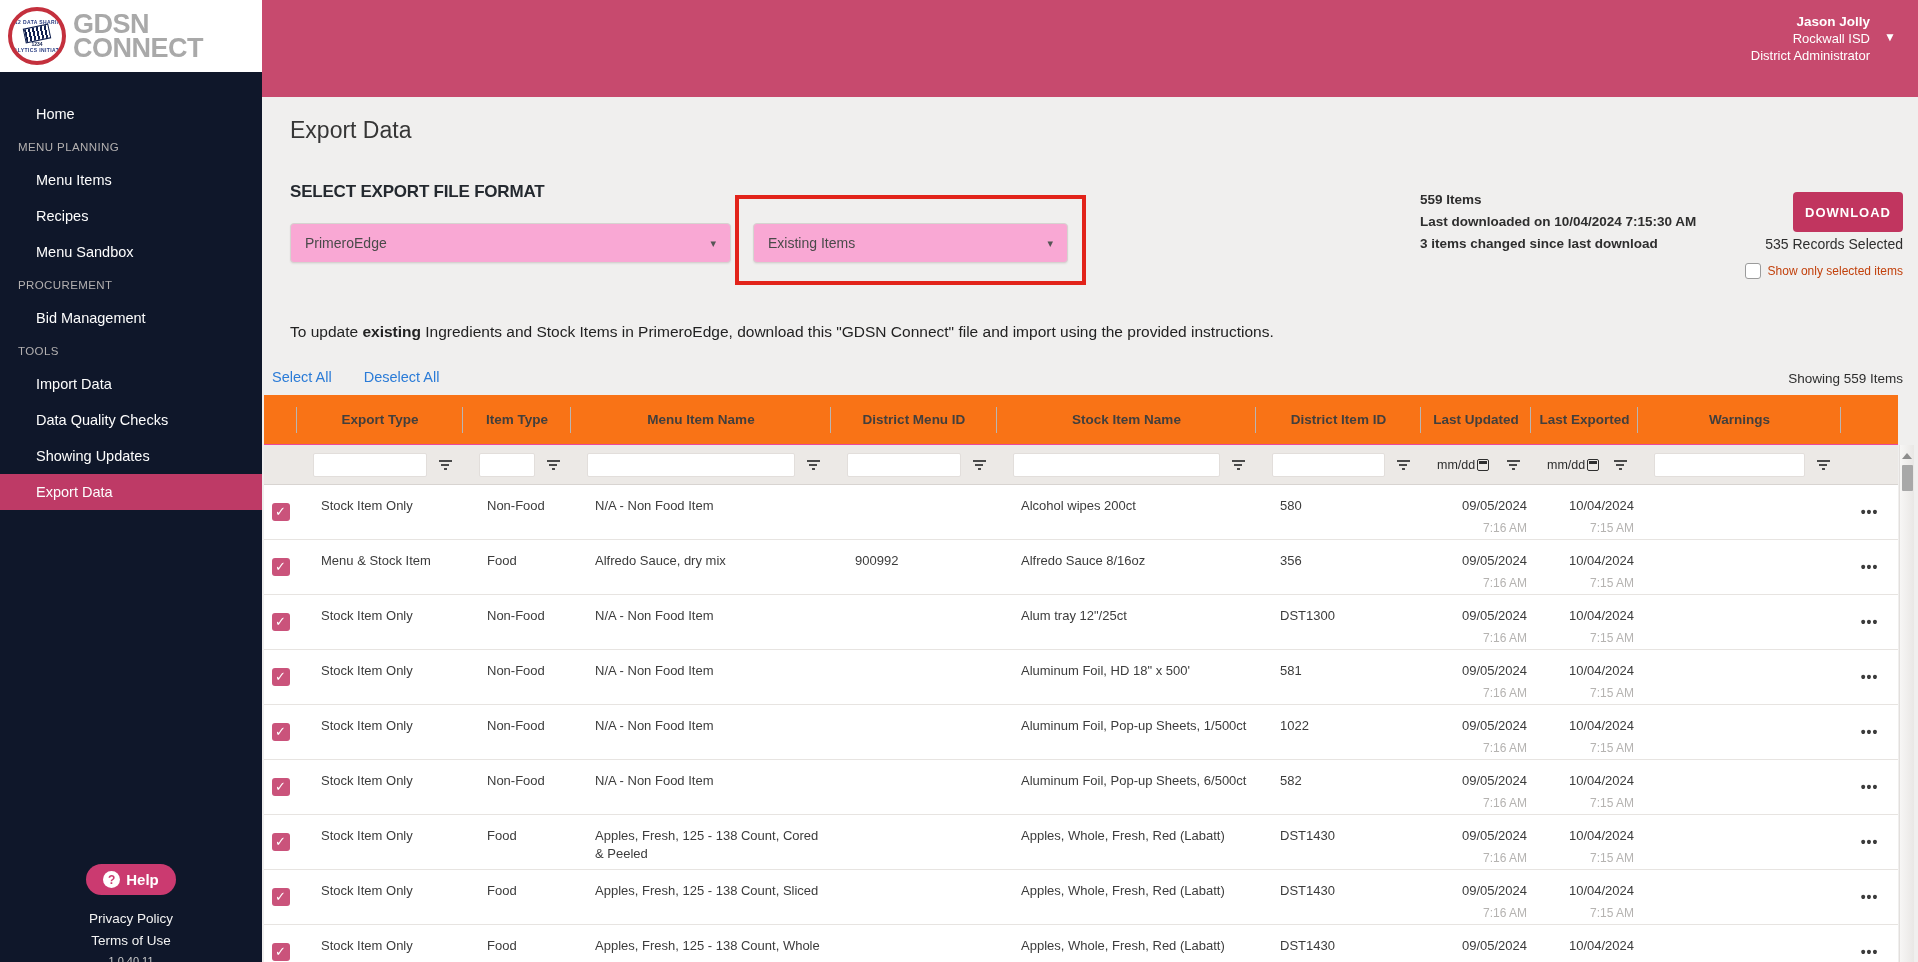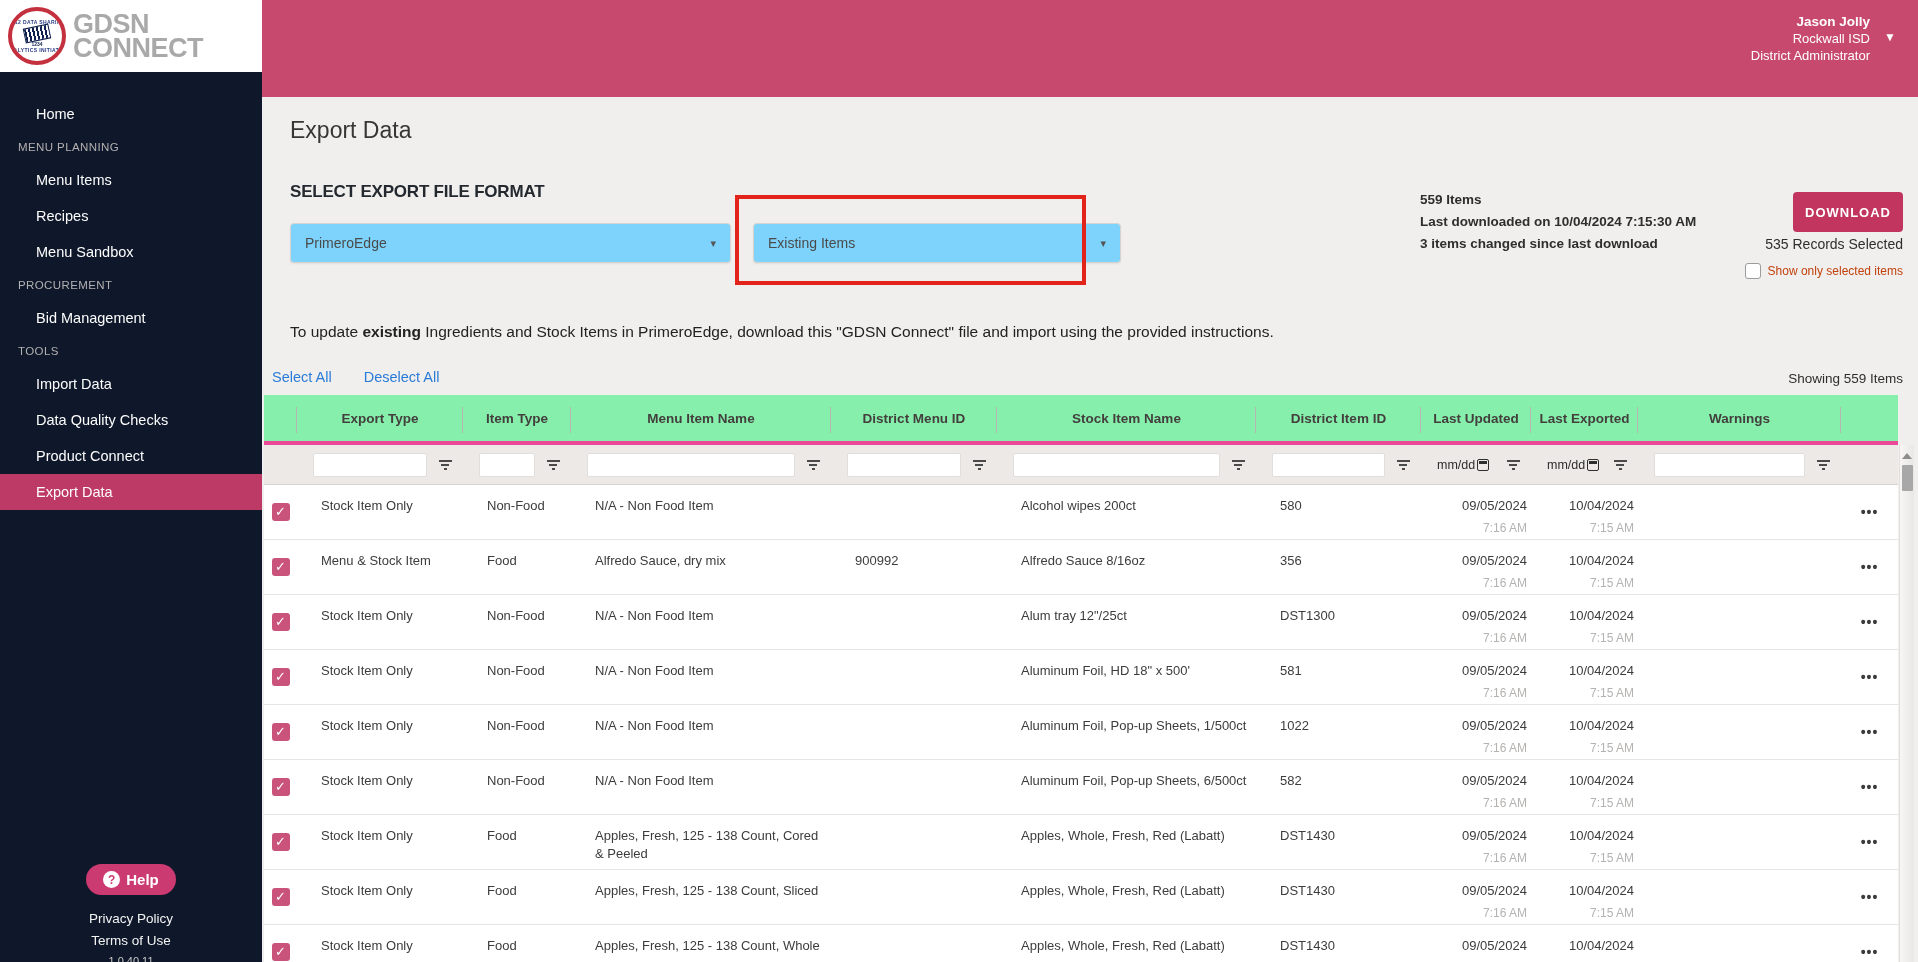--- a/index.html
+++ b/index.html
@@ -28,39 +28,39 @@
   .topbar { position:absolute; left:262px; top:0; right:0; height:97px; background:#c74a6e; color:#fff; z-index:4; }
   .userblock { position:absolute; top:13px; right:48px; text-align:right; line-height:17px; }
   .user-name { font-weight:bold; font-size:13.5px; }
   .user-org, .user-role { font-size:13px; }
   .user-caret { position:absolute; top:30px; right:22px; font-size:12px; color:#fff; cursor:pointer; }
 
   
   .content { position:absolute; left:262px; top:97px; right:0; bottom:0; }
   .page-title { position:absolute; left:28px; top:20px; font-size:23px; font-weight:500; color:#363636; }
   .fmt-heading { position:absolute; left:28px; top:85px; font-size:17px; font-weight:bold; color:#24292f; letter-spacing:-.2px; }
-  .select-box { position:absolute; height:40px; background:#7dd3fc; border:1px solid #d6d3d0; border-radius:4px; box-shadow:0 1px 2px rgba(0,0,0,.07); display:flex; align-items:center; padding:0 14px; font-size:14px; color:#4a4a4a; cursor:pointer; }
+  .select-box { position:absolute; height:40px; background:#f9a8d4; border:1px solid #d6d3d0; border-radius:4px; box-shadow:0 1px 2px rgba(0,0,0,.07); display:flex; align-items:center; padding:0 14px; font-size:14px; color:#4a4a4a; cursor:pointer; }
   .select-box .caret { margin-left:auto; font-size:11px; color:#555; }
   .sel-format { left:28px; top:126px; width:441px; }
-  .sel-items  { left:491px; top:126px; width:368px;gap:36px; }
+  .sel-items  { left:491px; top:126px; width:315px;gap:36px; }
   .red-annotation { position:absolute; left:473px; top:98px; width:351px; height:90px; border:4px solid #e2231a; z-index:9; pointer-events:none; }
   .stats { position:absolute; left:1158px; top:92px; font-size:13.5px; color:#2e2e2e; line-height:22px;font-weight:bold; }
   .download-btn { position:absolute; left:1531px; top:95px; width:110px; height:40px; background:#c1355f; color:#fff; border:none; border-radius:4px; font-size:13px; font-weight:bold; letter-spacing:1px; cursor:pointer; font-family:"Liberation Sans",sans-serif; }
   .records-selected { position:absolute; right:15px; top:139px; font-size:14px; color:#2e2e2e; }
   .show-selected { position:absolute; right:15px; top:166px; display:flex; align-items:center; gap:7px; font-size:12px; color:#c2410c; cursor:pointer; }
   .cbx-empty { width:16px; height:16px; border:1px solid #9b9b9b; border-radius:3px; background:#fff; }
   .description { position:absolute; left:28px; top:226px; font-size:15.5px; color:#222; }
   .link-row { position:absolute; left:10px; top:272px; font-size:14.5px; }
   .blue-link { color:#2a7bd7; margin-right:28px; cursor:pointer; }
   .showing { position:absolute; right:15px; top:274px; font-size:13.5px; color:#2e2e2e;text-align:center; }
 
   
   .tbl { position:absolute; left:2px; top:298px; width:1634px; }
   .trow { display:grid; grid-template-columns:33px 166px 108px 260px 166px 259px 165px 110px 107px 203px 57px; }
-  .thead { background:#86efac; height:50px; border-bottom:4px solid #ec4899; }
+  .thead { background:#f97316; height:50px; border-bottom:1px solid #ec4899; }
   .th { position:relative; display:flex; align-items:center; justify-content:center; text-align:center; font-size:13.5px; font-weight:bold; color:#423f3d; line-height:17px; padding:0 6px; }
   .th::after { content:""; position:absolute; right:0; top:12px; height:26px; border-left:1px solid #b9b5b2; }
   .th.nobar::after { border:none; }
   .filter-row { background:#ece9e6; height:40px; border-bottom:1px solid #d8d4d1; align-items:center; }
   .fcell { display:flex; align-items:center; padding:0 6px 0 16px; }
   .fcell input { flex:1; min-width:0; height:24px; border:1px solid #e2dedb; border-radius:2px; background:#fff; padding:0 5px; font-size:12px; }
   .funnel { width:24px; height:22px; border:none; background:transparent; display:flex; flex-direction:column; align-items:center; justify-content:center; gap:2px; cursor:pointer; margin-left:6px; flex:0 0 auto; }
   .funnel i { display:block; height:2px; background:#4a4a4a; }
   .funnel i:nth-child(1){width:13px;} .funnel i:nth-child(2){width:8px;} .funnel i:nth-child(3){width:3px;}
   .date-box { flex:1; min-width:0; height:24px; background:transparent; display:flex; align-items:center; font-size:12.5px; color:#2e2e2e; overflow:hidden; white-space:nowrap; }
@@ -101,21 +101,21 @@
     <div class="nav-link">Home</div>
     <div class="nav-section">MENU PLANNING</div>
     <div class="nav-link">Menu Items</div>
     <div class="nav-link">Recipes</div>
     <div class="nav-link">Menu Sandbox</div>
     <div class="nav-section">PROCUREMENT</div>
     <div class="nav-link">Bid Management</div>
     <div class="nav-section">TOOLS</div>
     <div class="nav-link">Import Data</div>
     <div class="nav-link">Data Quality Checks</div>
-    <div class="nav-link">Product Connect</div>
+    <div class="nav-link">Showing Updates</div>
     <div class="nav-link active">Export Data</div>
   </nav>
   <div class="sidebar-footer">
     <button class="help-pill">
       <span class="help-q">?</span>
       <span>Help</span>
     </button>
     <div class="foot-link">Privacy Policy</div>
     <div class="foot-link">Terms of Use</div>
     <div class="version">1.0.40.11</div>

